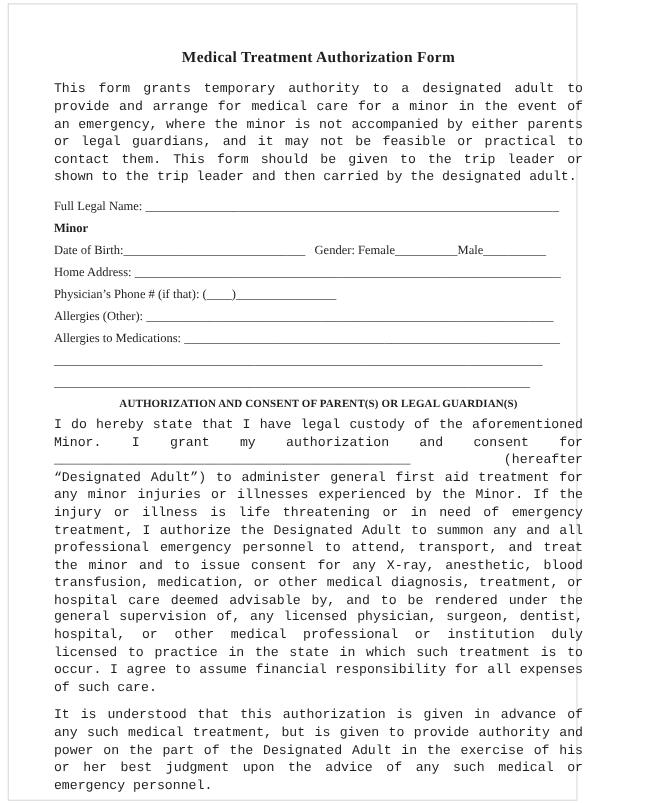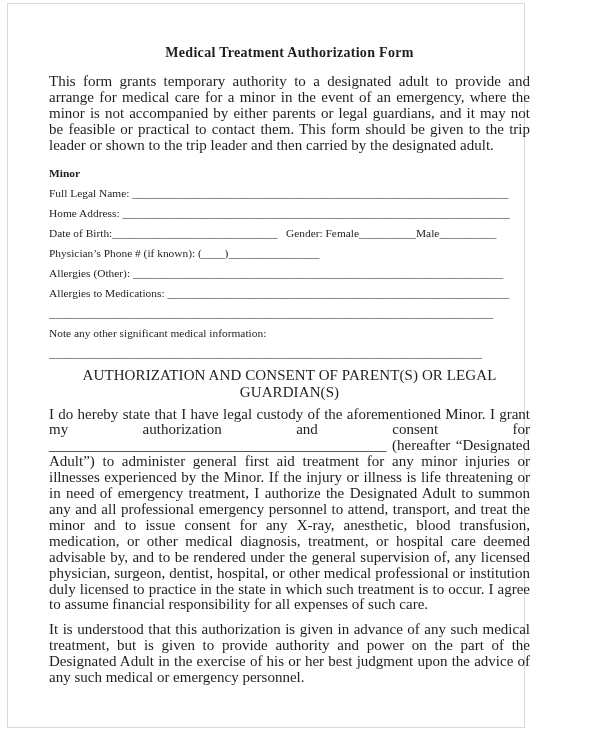--- a/index.html
+++ b/index.html
@@ -33,64 +33,64 @@
     padding-top: 45px;
   }
   .title {
     font-size: 14px;
     font-weight: bold;
     text-align: center;
     letter-spacing: 0.3px;
     margin: 0 0 13px 0;
   }
   .para {
-    font-size: 15px;
+    font-size: 12px;
     line-height: 15.9px;
     text-align: justify;
     margin: 0 0 9px 0;
+    font-family: Liberation Mono, monospace;
   }
   .field {
     font-size: 11.4px;
     line-height: 20px;
     white-space: pre;
     overflow: hidden;
   }
   .bold { font-weight: bold; }
   .auth-heading {
-    font-size: 15px;
-    font-weight: normal;
+    font-size: 10px;
+    font-weight: bold;
     text-align: center;
     letter-spacing: 0.1px;
     white-space: normal;
     margin: 4px 0 6px 0;
   }
   .para:last-of-type { margin-bottom: 20px; }
 </style>
 </head>
 <body>
 
 <div class="page">
   <div class="page-edge"></div>
   <div class="content">
 
     <div class="title">Medical Treatment Authorization Form</div>
 
     <p class="para">This form grants temporary authority to a designated adult to provide and arrange for medical care for a minor in the event of an emergency, where the minor is not accompanied by either parents or legal guardians, and it may not be feasible or practical to contact them.  This form should be given to the trip leader or shown to the trip leader and then carried by the designated adult.</p>
 
+    <div class="field">Full Legal Name: __________________________________________________________________</div>
     <div class="field bold">Minor</div>
-    <div class="field">Full Legal Name: __________________________________________________________________</div>
+    <div class="field">Date of Birth:_____________________________   Gender: Female__________Male__________</div>
     <div class="field">Home Address: ____________________________________________________________________</div>
-    <div class="field">Date of Birth:_____________________________   Gender: Female__________Male__________</div>
 
-    <div class="field">Physician’s Phone # (if known): (____)________________</div>
+    <div class="field">Physician’s Phone # (if that): (____)________________</div>
     <div class="field">Allergies (Other): _________________________________________________________________</div>
     <div class="field">Allergies to Medications: ____________________________________________________________</div>
 
     <div class="field">______________________________________________________________________________</div>
-    <div class="field">Note any other significant medical information:</div>
     <div class="field">____________________________________________________________________________</div>
 
     <div class="auth-heading">AUTHORIZATION AND CONSENT OF PARENT(S) OR LEGAL GUARDIAN(S)</div>
 
     <p class="para">I do hereby state that I have legal custody of the aforementioned Minor.  I grant my authorization and consent for _____________________________________________ (hereafter “Designated Adult”) to administer general first aid treatment for any minor injuries or illnesses experienced by the Minor. If the injury or illness is life threatening or in need of emergency treatment, I authorize the Designated Adult to summon any and all professional emergency personnel to attend, transport, and treat the minor and to issue consent for any X-ray, anesthetic, blood transfusion, medication, or other medical diagnosis, treatment, or hospital care deemed advisable by, and to be rendered under the general supervision of, any licensed physician, surgeon, dentist, hospital, or other medical professional or institution duly licensed to practice in the state in which such treatment is to occur.  I agree to assume financial responsibility for all expenses of such care.</p>
     <p class="para">It is understood that this authorization is given in advance of any such medical treatment, but is given to provide authority and power on the part of the Designated Adult in the exercise of his or her best judgment upon the advice of any such medical or emergency personnel.</p>
 
 
   </div>
 </div>

